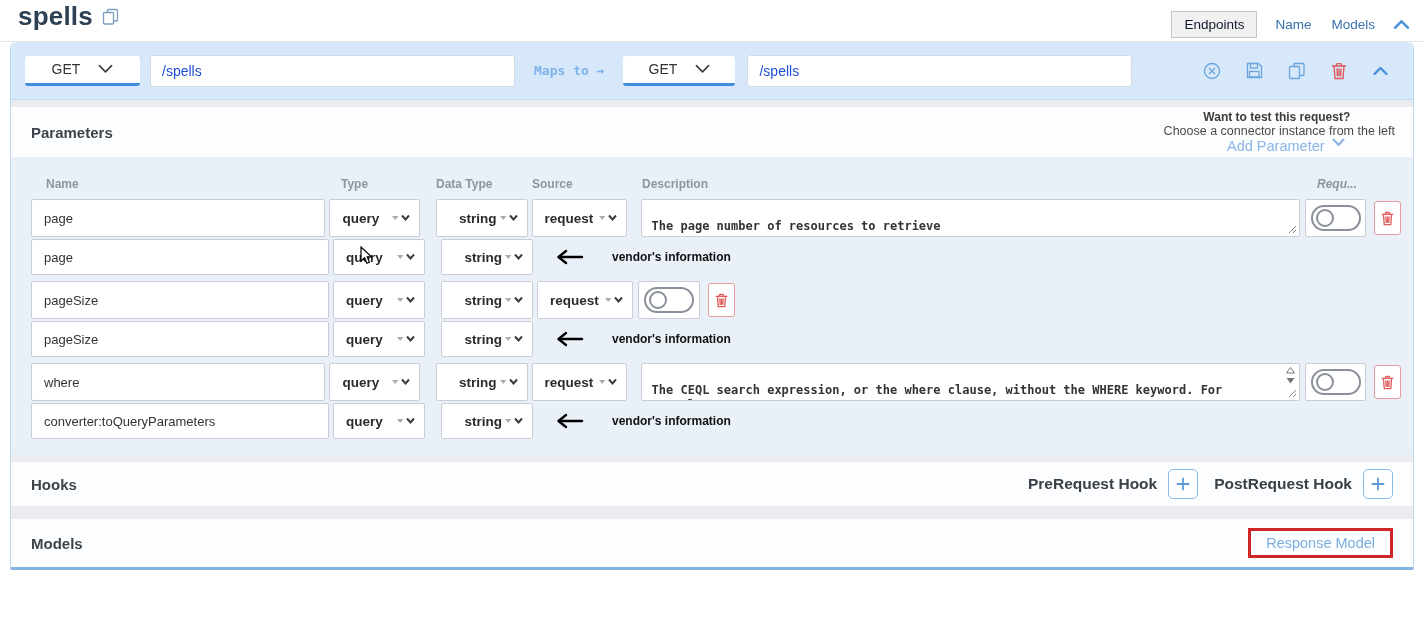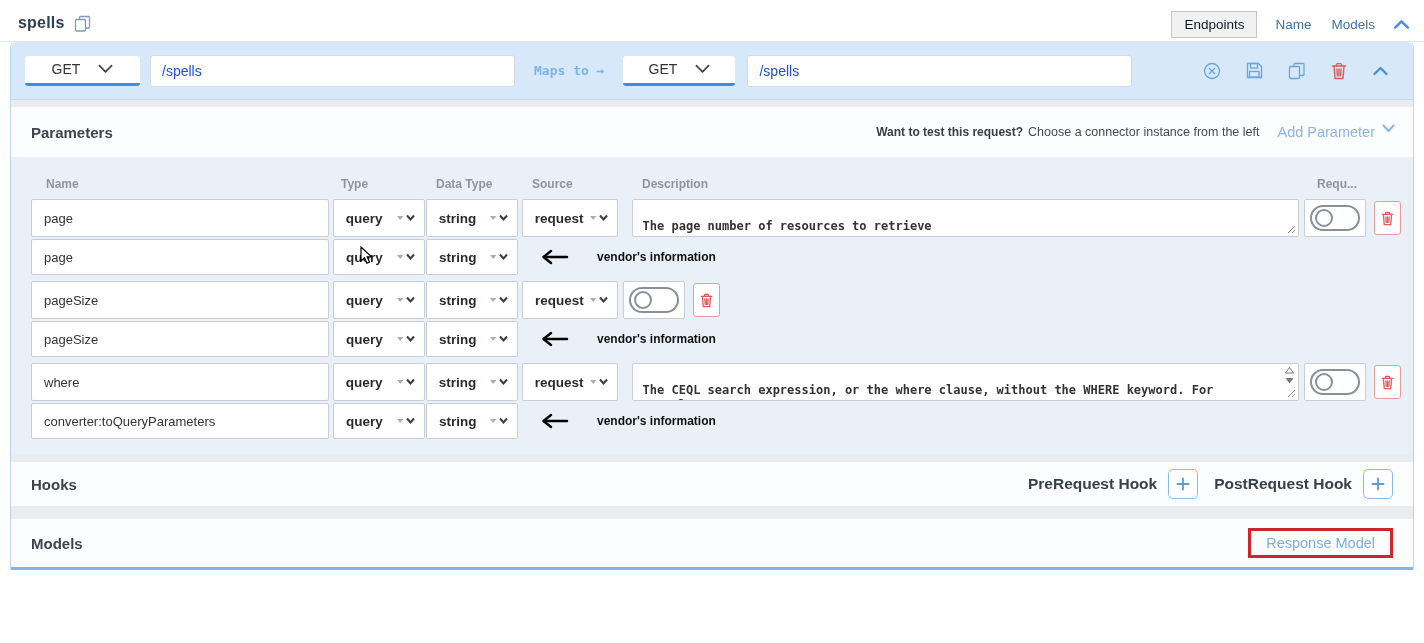--- a/index.html
+++ b/index.html
@@ -4,21 +4,21 @@
 <style>
   * { box-sizing: border-box; margin: 0; padding: 0; }
   html,body { background:#fff; }
   body { font-family: "Liberation Sans", sans-serif; }
   .page { position:relative; width:1424px; height:643px; background:#fff; overflow:hidden; }
 
   
   .header { height:42px; display:flex; align-items:flex-end; justify-content:space-between;
             padding:0 14px 0 18px; border-bottom:1px solid #e4e4e4; }
   .title-wrap { display:flex; align-items:center; gap:9px; padding-bottom:9px; }
-  .title { font-size:16px; font-weight:bold; color:#2e4154; letter-spacing:.2px; }
+  .title { font-size:26px; font-weight:bold; color:#2e4154; letter-spacing:.2px; }
   .tabs { display:flex; align-items:center; gap:16px; padding-bottom:3px; }
   .tab { color:#3a72ad; font-size:13.5px; cursor:pointer; padding:5px 2px; }
   .tab.active { background:#f1f1f1; border:1px solid #c6c6c6; color:#0f172a; padding:5px 12px; }
 
   
   .panel { margin:0 10px; border-left:1px solid #b9d6f2; border-right:1px solid #b9d6f2;
            border-bottom:3px solid #82b4e6; border-radius:6px 6px 2px 2px; overflow:hidden; }
   .gap { height:7px; background:#eaecef; }
   .gap.tall { height:13px; }
 
@@ -39,46 +39,46 @@
   .tb-icons { margin-left:auto; display:flex; align-items:center; gap:25px; padding-right:10px; }
   .tb-icon { cursor:pointer; display:flex; }
 
   
   .sectionrow { background:#fcfdff; display:flex; align-items:center; padding:0 18px 0 20px; }
   .sec-title { font-weight:bold; font-size:15px; color:#3d444b; }
   .config-row { height:53px; justify-content:space-between; }
   .chev-box { width:34px; height:26px; border:1px dotted #666; background:#fff;
               display:flex; align-items:center; justify-content:center; cursor:pointer; }
   .params-row { height:50px; justify-content:space-between; }
-  .params-right { display:flex; align-items:center; }
+  .params-right { display:flex; align-items:center;flex-direction:column; }
   .test-bold { font-weight:bold; font-size:12px; color:#3c3c3c; }
   .test-rest { font-size:12.5px; color:#4a4a4a; margin-left:5px; }
   .add-param { color:#8ab5e6; font-size:14.5px; margin-left:18px; display:inline-flex;
                gap:7px; cursor:pointer; }
 
   
   .table-area { background:#eaf0f8; padding:20px 0 16px 0; }
   .thead { display:flex; margin:0 12px 8px 20px; font-size:12px; font-weight:bold; color:#8d96a0; }
   .th-name  { width:298px; padding-left:15px; }
   .th-type  { width:92px; margin-left:4px; padding-left:8px; }
   .th-dtype { width:92px; margin-left:3px; padding-left:8px; }
   .th-src   { width:96px; margin-left:4px; padding-left:8px; }
   .th-desc  { width:668px; margin-left:14px; padding-left:8px; }
-  .th-req   { width:62px; margin-left:5px; padding-left:10px; }
+  .th-req   { width:62px; margin-left:5px; padding-left:10px;font-style:italic; }
 
   .prow { display:flex; align-items:stretch; margin:0 12px 2px 20px; height:38px; }
   .prow.vendor { height:36px; margin-bottom:6px; }
   .prow.vendor:last-child { margin-bottom:0; }
   .cell { background:#fff; border:1px solid #c9ced6; border-radius:2px; }
   .cell.name { width:298px; padding:0 12px; font-size:13px; color:#333; outline:none;
                font-family:"Liberation Sans",sans-serif; }
   .cell.sel { width:92px; display:flex; align-items:center; justify-content:space-between;
               padding:0 8px 0 12px; cursor:pointer; position:relative; }
   .cell.sel.type  { margin-left:4px; }
-  .cell.sel.dtype { margin-left:1px; }
+  .cell.sel.dtype { margin-left:16px;justify-content:flex-end; }
   .cell.sel.src   { width:96px; margin-left:4px; }
   .sel-text { font-weight:bold; font-size:13.5px; color:#2b2b2b; }
   .cell.desc { width:668px; margin-left:14px; position:relative;
                font-family:"DejaVu Sans Mono","Liberation Mono",monospace; font-weight:bold;
                font-size:12px; color:#333; padding:4px 20px 2px 10px; line-height:15px;
                overflow:hidden; white-space:pre-line; cursor:text; }
   .resize-handle { position:absolute; right:2px; bottom:2px; }
   .scrollbar { position:absolute; top:1px; right:1px; width:15px; display:flex;
                flex-direction:column; align-items:center; gap:3px; padding-top:2px; }
   .scroll-btn { cursor:pointer; display:flex; }

